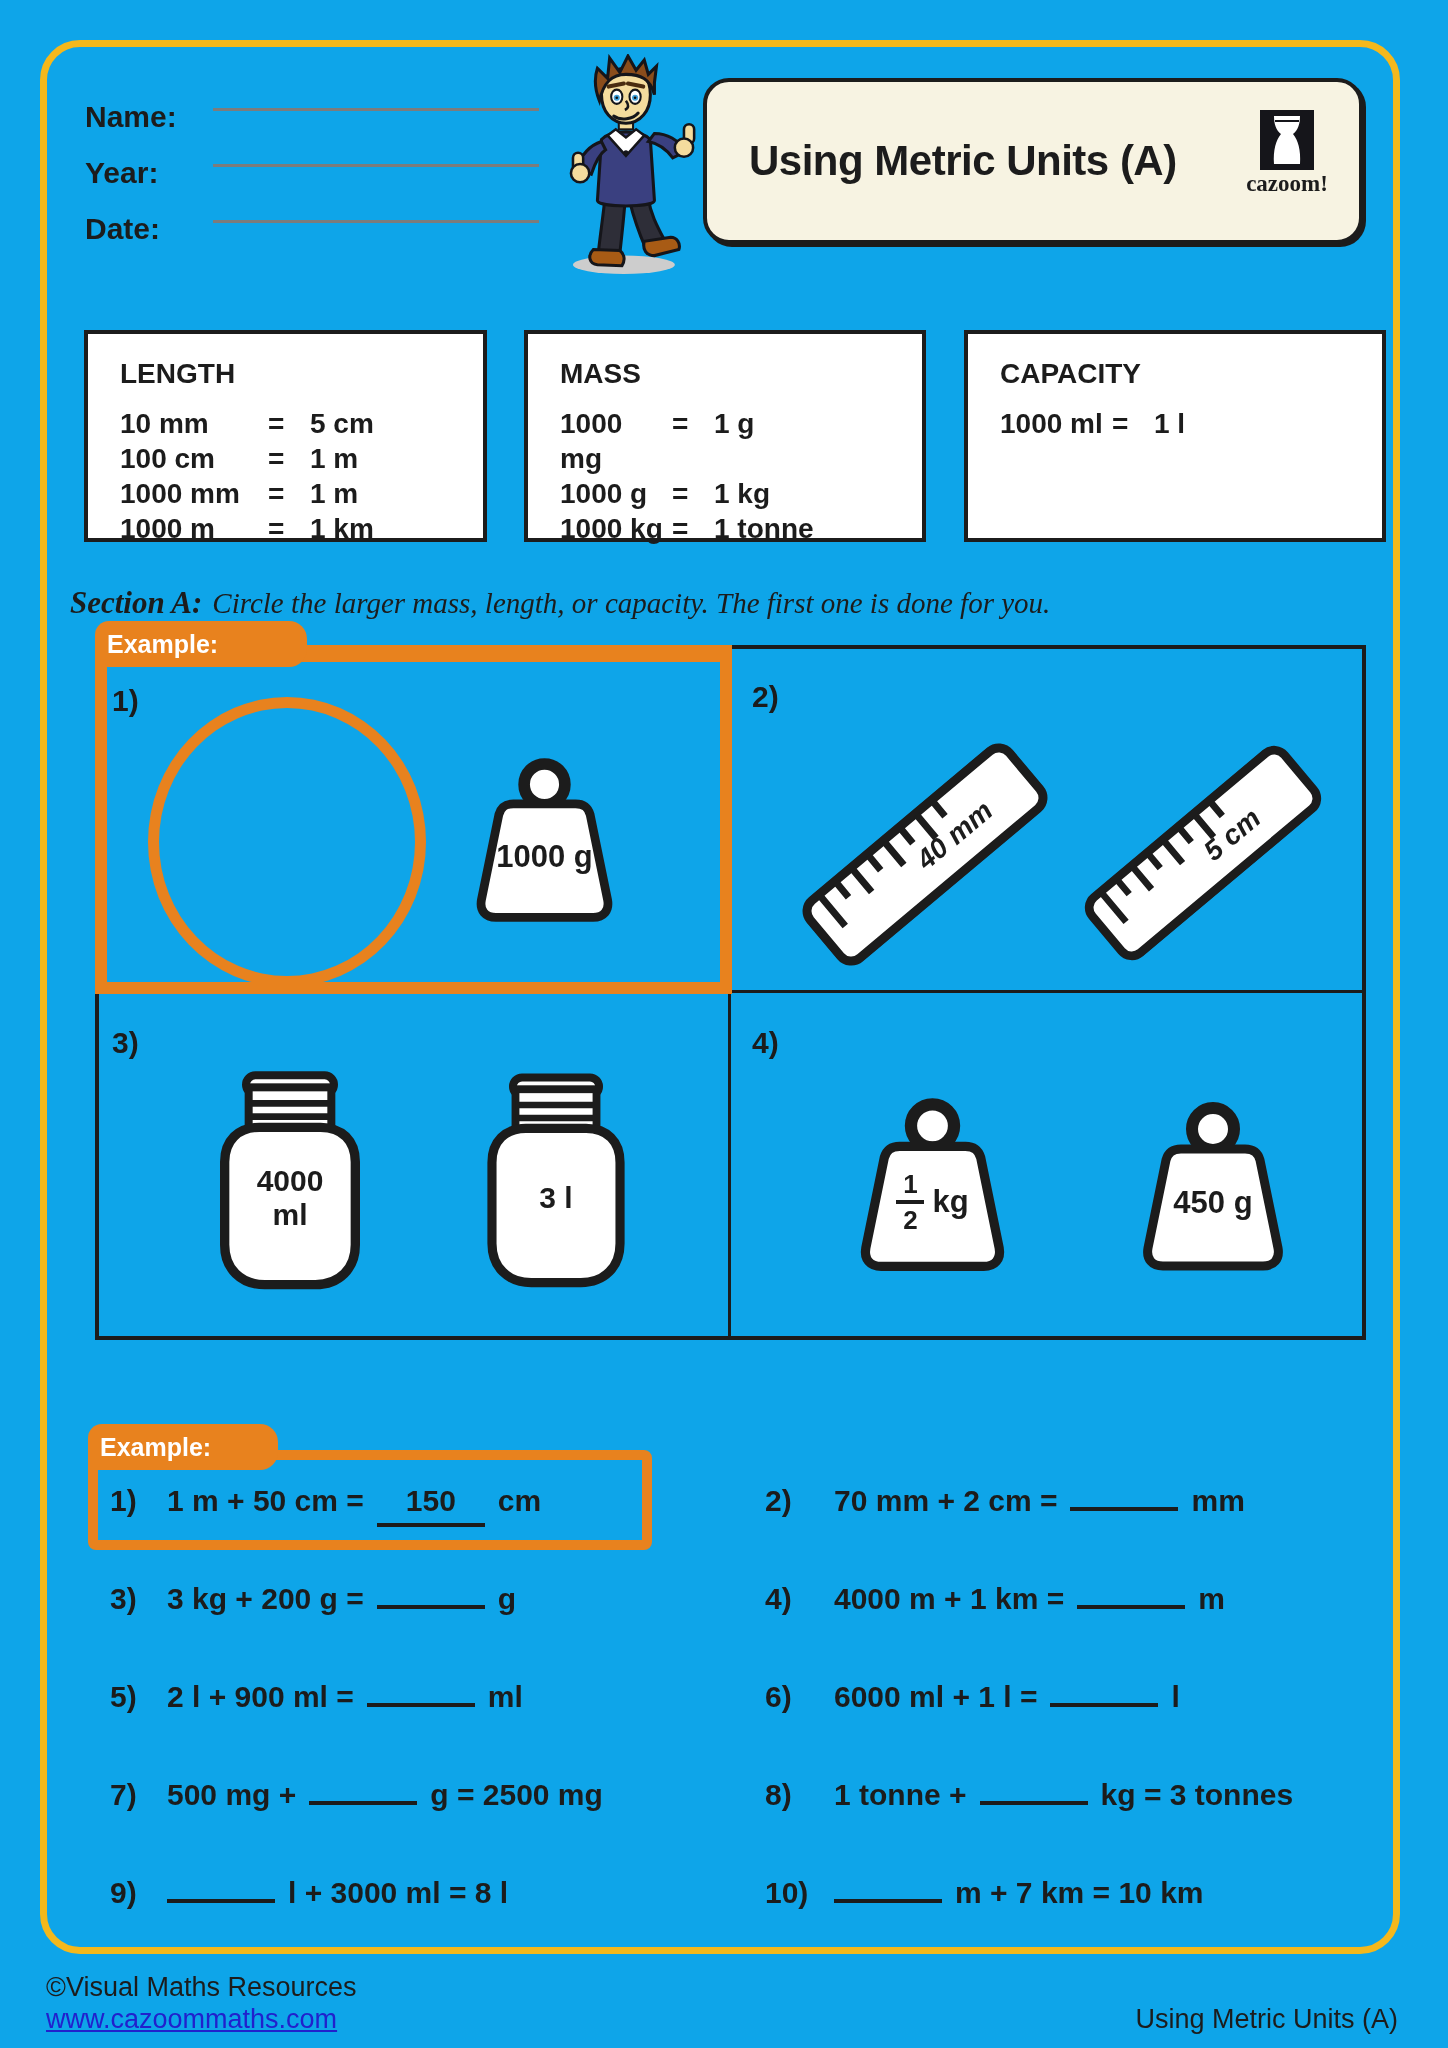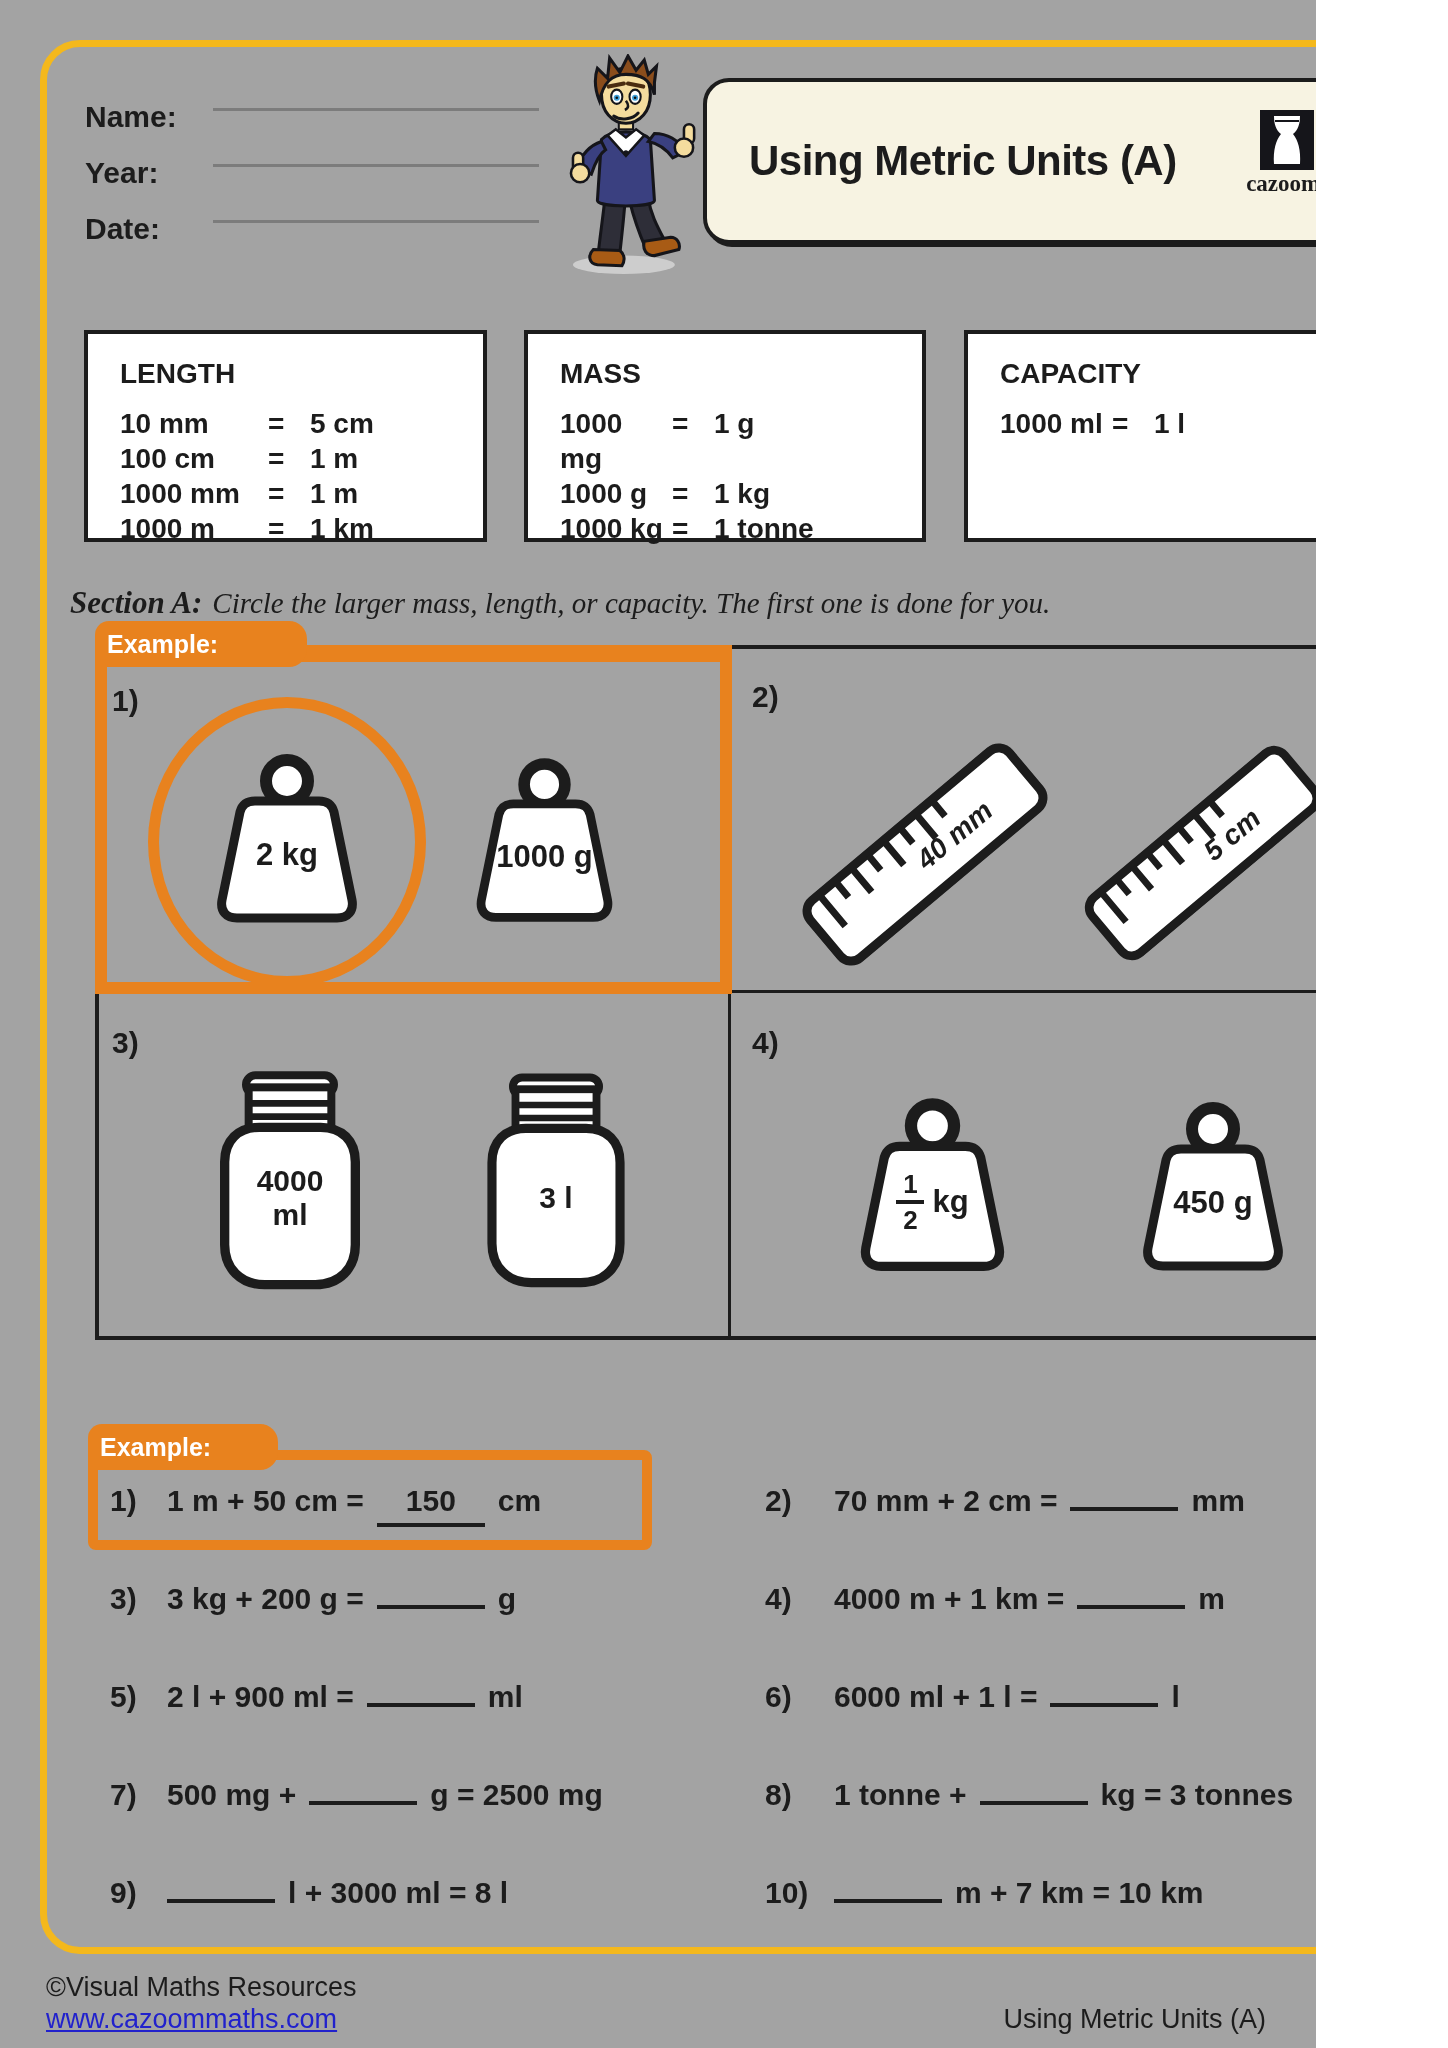--- a/index.html
+++ b/index.html
@@ -1,16 +1,16 @@
 <!DOCTYPE html>
 <html><head>
 <meta charset="utf-8">
 <style>
   html,body{margin:0;padding:0;background:#fff;}
-  .sheet{position:relative;width:1316px;height:2048px;background:#a3a3a3;
+  .sheet{position:relative;width:1448px;height:2048px;background:#0ea5e9;
          font-family:"Liberation Sans",sans-serif;color:#1c1c1c;overflow:hidden;}
   .abs{position:absolute;box-sizing:border-box;}
 
   
   .frame{left:40px;top:40px;width:1360px;height:1914px;border:7px solid #F4B81C;border-radius:40px;}
 
   
   .hlabel{font-size:30px;font-weight:bold;}
   .hline{border-bottom:3px solid #7c7c7c;}
   .titlebox{left:703px;top:78px;width:660px;height:166px;background:#F7F3E2;border:4px solid #1c1c1c;
@@ -188,27 +188,20 @@
     <span>Example:</span>
   </div>
   <div class="abs ex-overlay"></div>
 
   <div class="abs cellnum" style="left:112px;top:684px;">1)</div>
   <div class="abs cellnum" style="left:752px;top:680px;">2)</div>
   <div class="abs cellnum" style="left:112px;top:1026px;">3)</div>
   <div class="abs cellnum" style="left:752px;top:1026px;">4)</div>
 
   <div class="abs circle-mark" style="left:148px;top:697px;width:278px;height:290px;"></div>
-  <div class="shape" style="left:202px;top:748px;width:170px;height:195px;">
-    <svg viewBox="0 0 170 195">
-      <circle cx="85" cy="33" r="21" fill="#fff" stroke="#1c1c1c" stroke-width="12"></circle>
-      <path d="M53,53 L117,53 C126,53 130,57 132,64 L150,152 C152,163 146,170 135,170 L35,170 C24,170 18,163 20,152 L38,64 C40,57 44,53 53,53 Z" fill="#fff" stroke="#1c1c1c" stroke-width="9"></path>
-    </svg>
-    <div class="wlabel">2 kg</div>
-  </div>
   <div class="shape" style="left:462px;top:752px;width:165px;height:190px;">
     <svg viewBox="0 0 170 195">
       <circle cx="85" cy="33" r="21" fill="#fff" stroke="#1c1c1c" stroke-width="12"></circle>
       <path d="M53,53 L117,53 C126,53 130,57 132,64 L150,152 C152,163 146,170 135,170 L35,170 C24,170 18,163 20,152 L38,64 C40,57 44,53 53,53 Z" fill="#fff" stroke="#1c1c1c" stroke-width="9"></path>
     </svg>
     <div class="wlabel">1000 g</div>
   </div>
 
   <div class="shape" style="left:790px;top:812px;width:270px;height:85px;transform:rotate(-40deg);">
     <svg viewBox="0 0 270 85">

